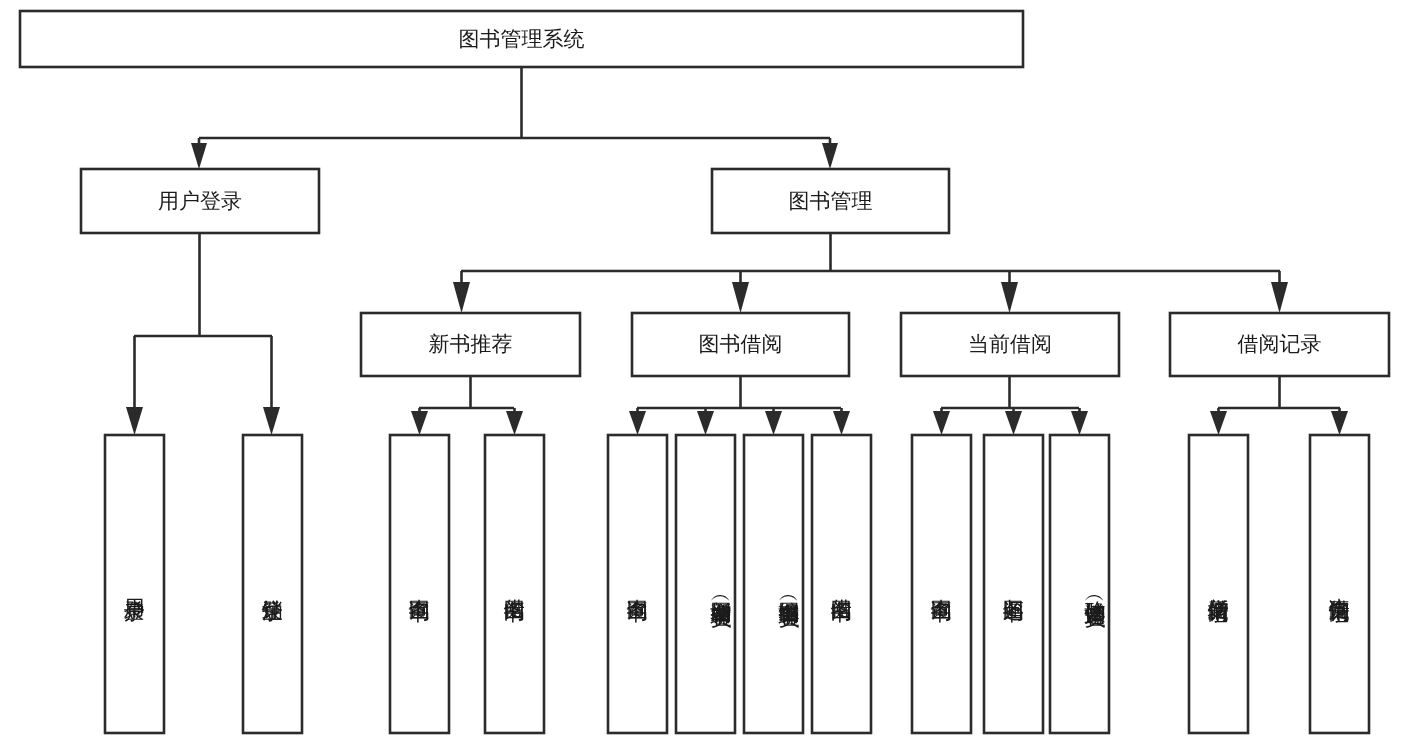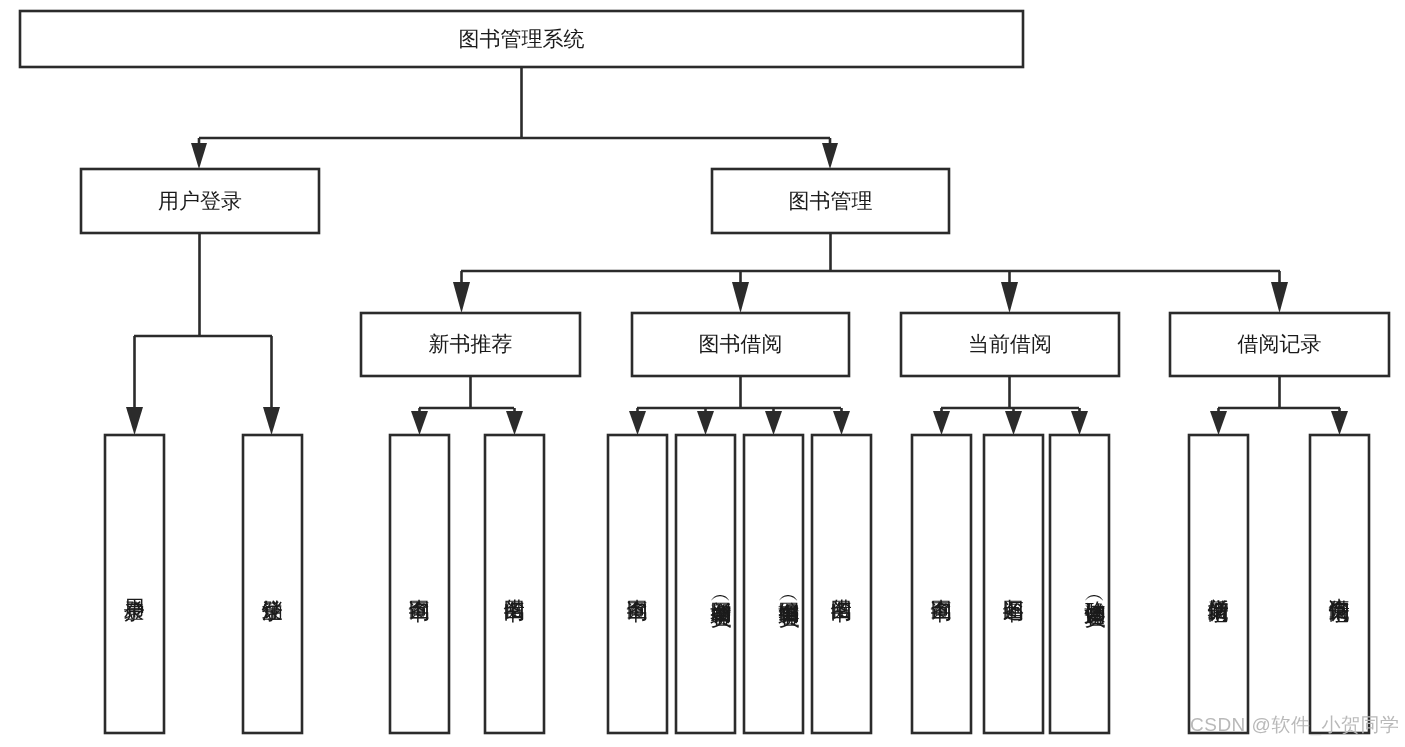--- a/index.html
+++ b/index.html
@@ -205,15 +205,14 @@
   <div class="node-label-v" style="left:608px; top:435px; width:59px; height:298px; display:flex; align-items:center; justify-content:center;">查询图书</div>
   <div class="node-label-v" style="left:676px; top:444px; width:59px; height:289px; display:flex; align-items:flex-start; justify-content:center;">新增图书（管理员）</div>
   <div class="node-label-v" style="left:744px; top:444px; width:59px; height:289px; display:flex; align-items:flex-start; justify-content:center;">编辑图书（管理员）</div>
   <div class="node-label-v" style="left:812px; top:435px; width:59px; height:298px; display:flex; align-items:center; justify-content:center;">借阅图书</div>
   <div class="node-label-v" style="left:912px; top:435px; width:59px; height:298px; display:flex; align-items:center; justify-content:center;">查询图书</div>
   <div class="node-label-v" style="left:984px; top:435px; width:59px; height:298px; display:flex; align-items:center; justify-content:center;">归还图书</div>
   <div class="node-label-v" style="left:1050px; top:444px; width:59px; height:289px; display:flex; align-items:flex-start; justify-content:center;">确认归还（管理员）</div>
   <div class="node-label-v" style="left:1189px; top:435px; width:59px; height:298px; display:flex; align-items:center; justify-content:center;">新增借阅记录</div>
   <div class="node-label-v" style="left:1310px; top:435px; width:59px; height:298px; display:flex; align-items:center; justify-content:center;">查询借阅记录</div>
 
-  <div class="watermark" style="left:1190px; top:712px;">CSDN @软件_小贺同学</div>
 
 </div>
 
 </body></html>

